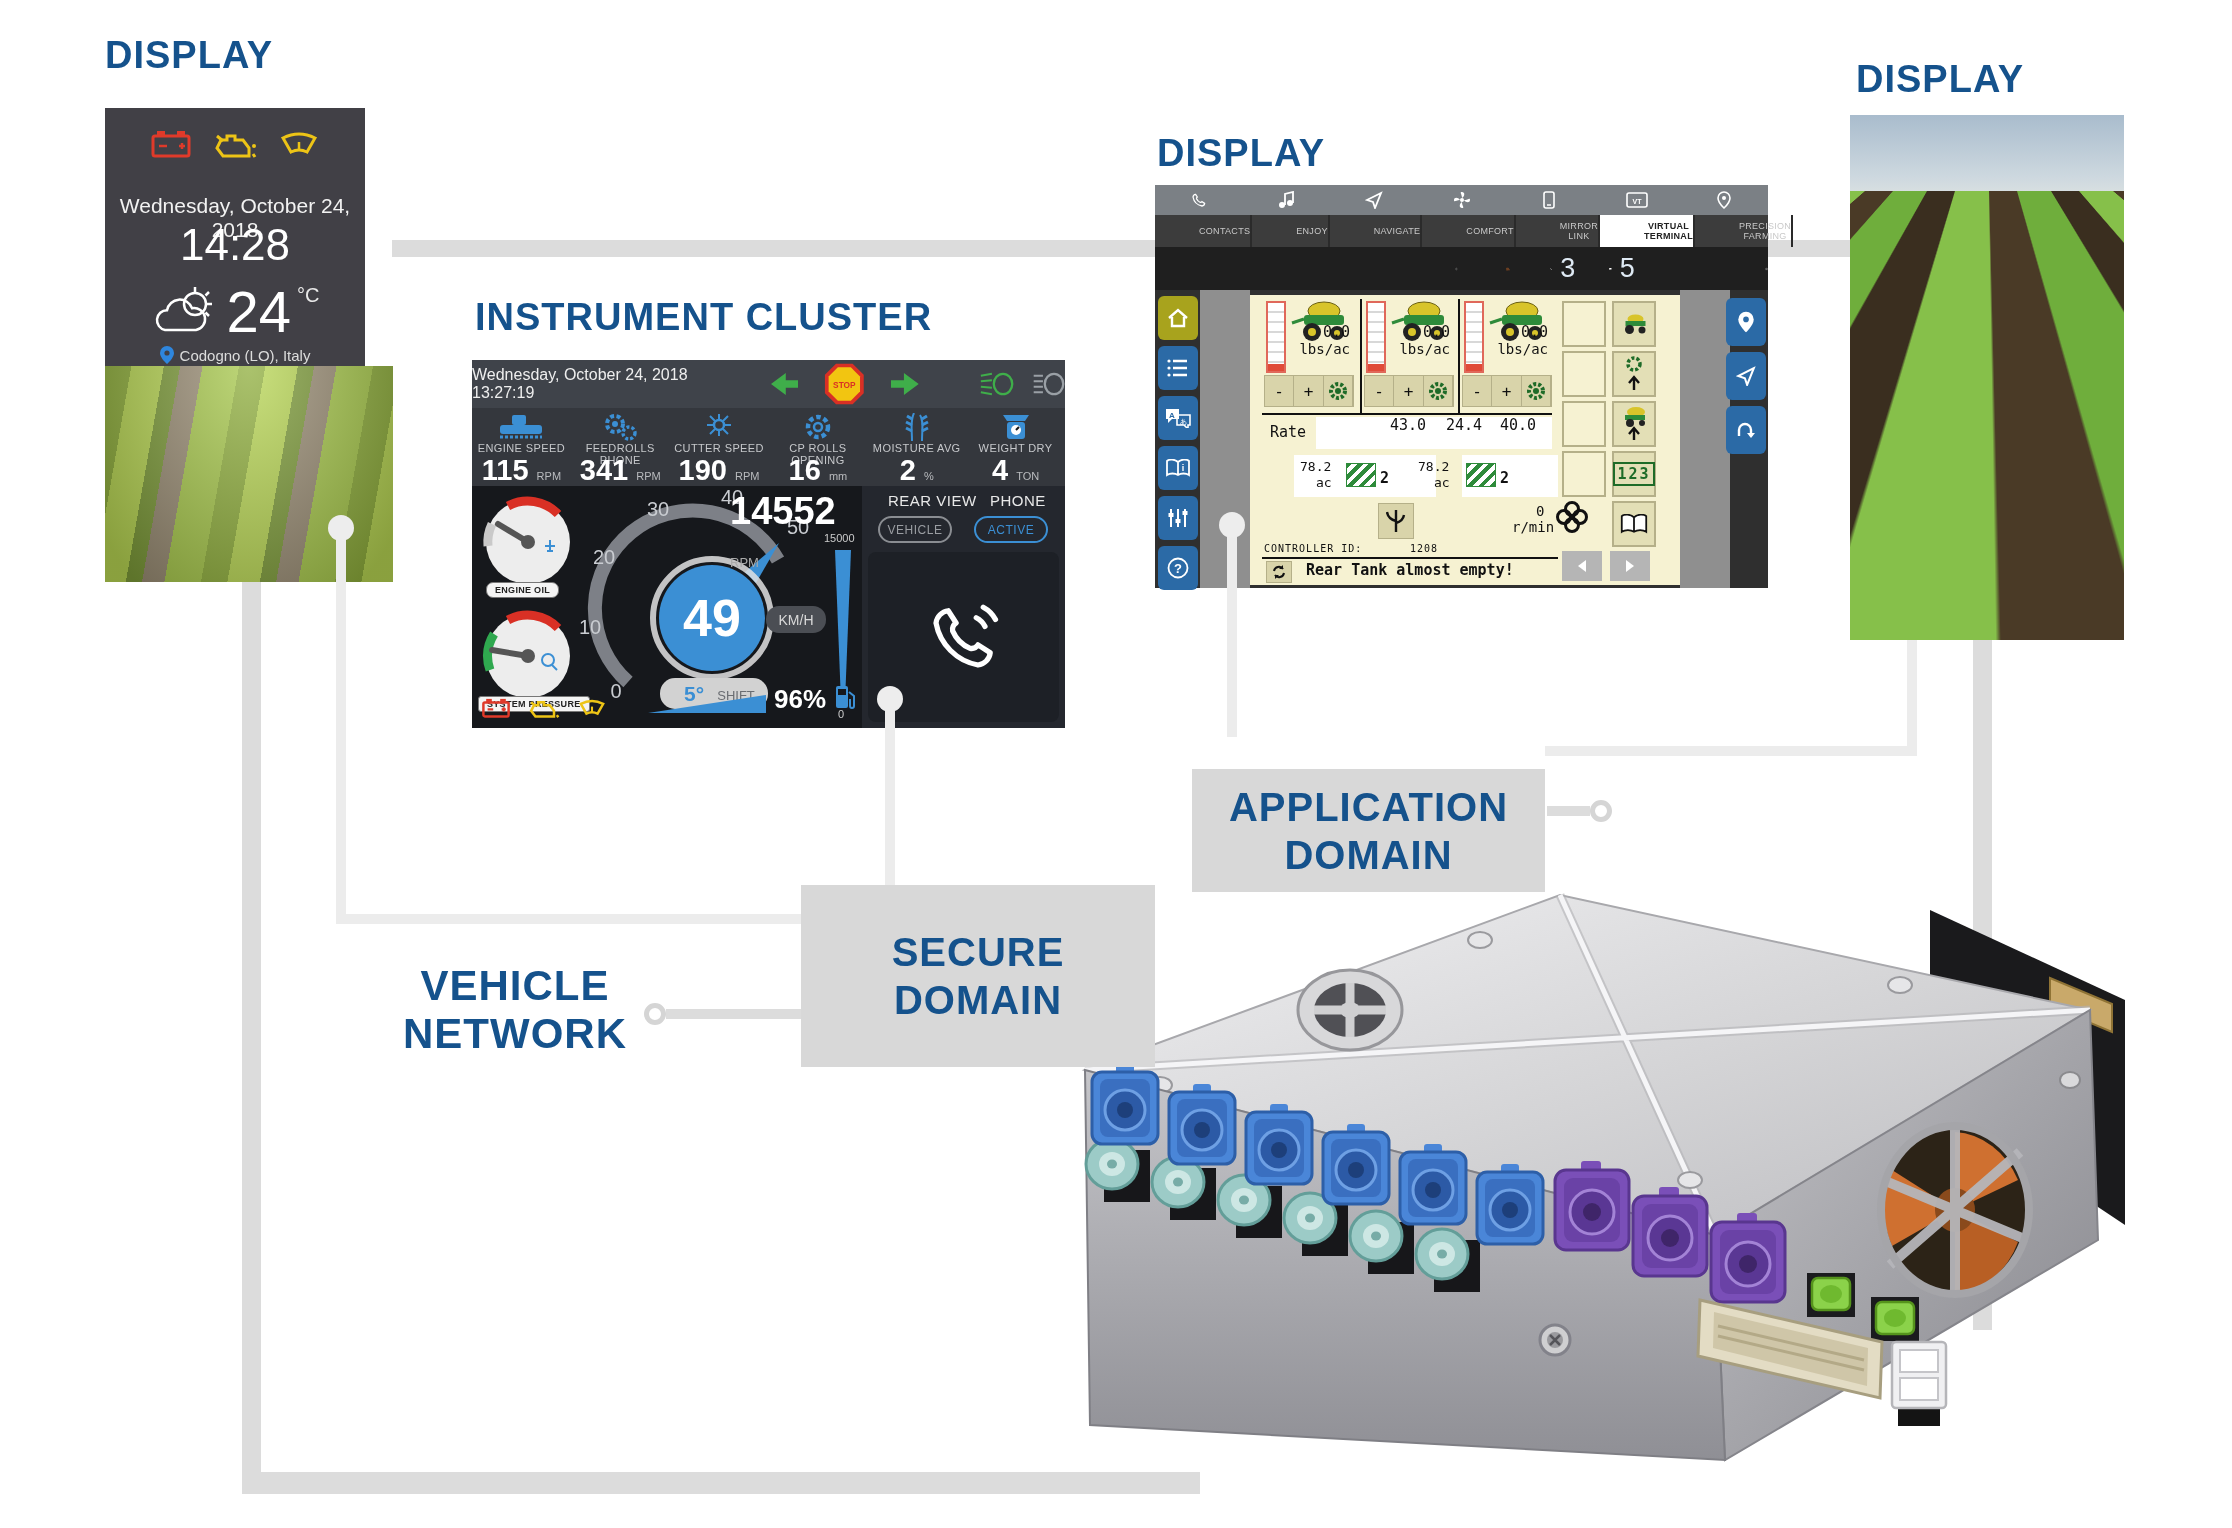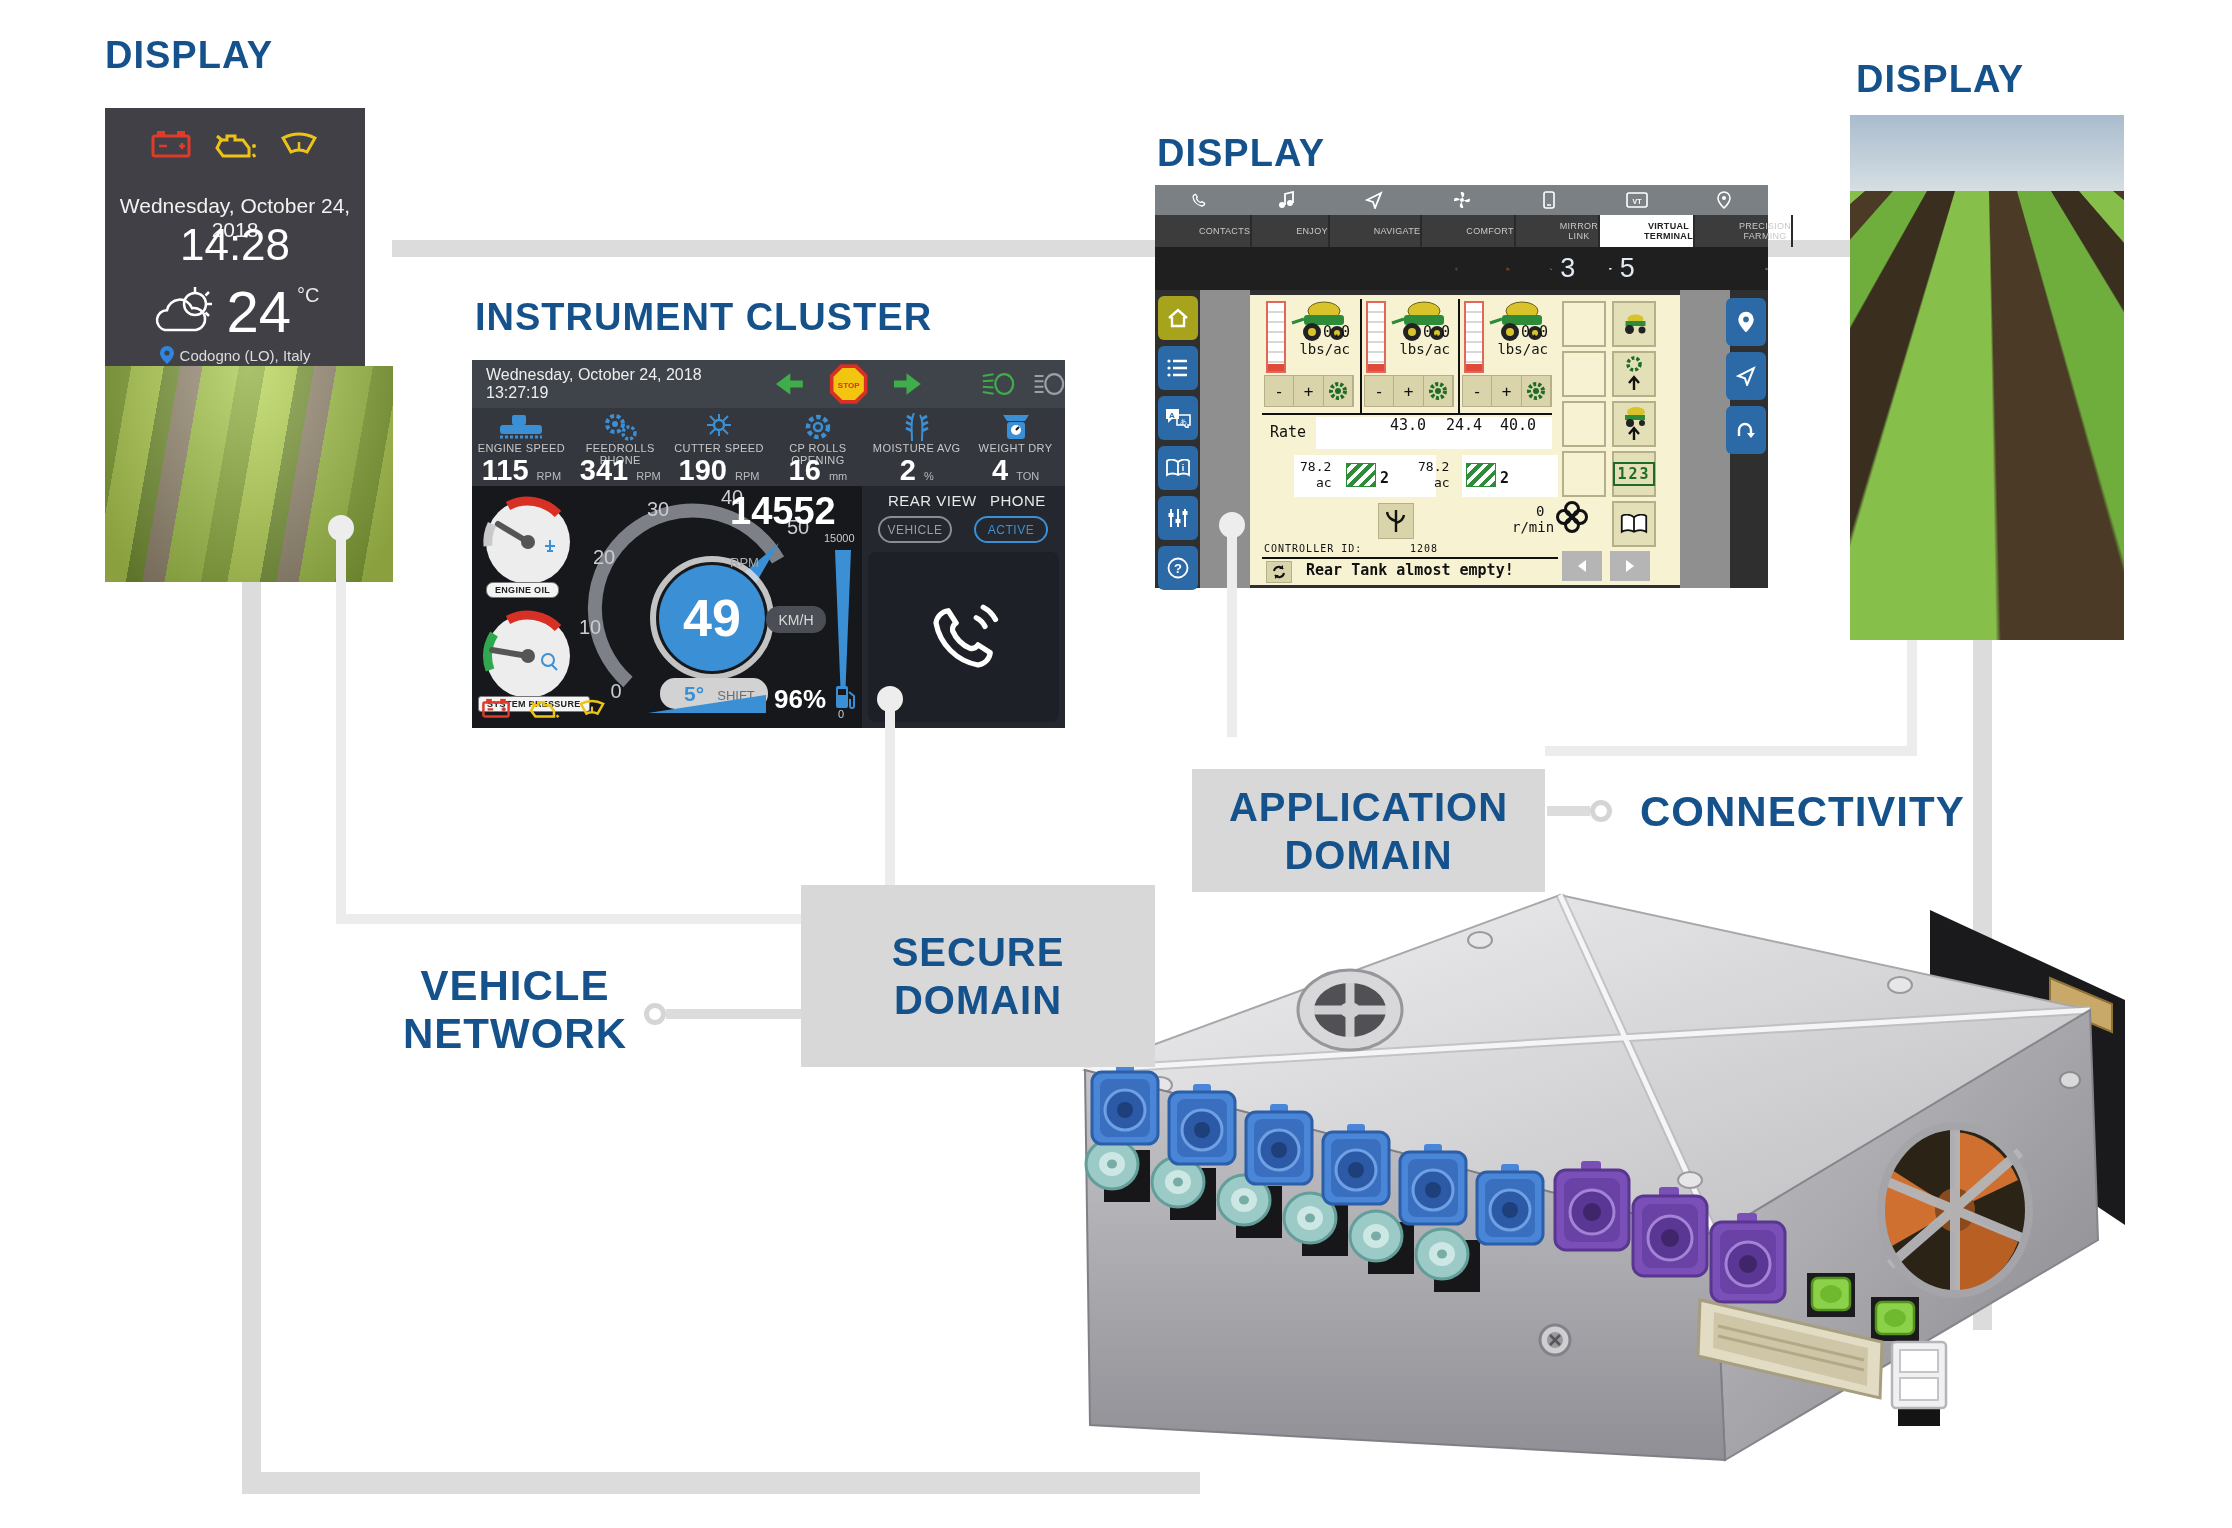--- a/index.html
+++ b/index.html
@@ -152,21 +152,21 @@
         </svg>
         <span>Codogno (LO), Italy</span>
       </div>
     </div>
     <div id="d1-photo"></div>
   </div>
 
   <div class="diagram-title" style="left:475px;top:296px;">INSTRUMENT CLUSTER</div>
   <div class="abs" id="ic">
     <div id="ic-datebar">
-      <span style="margin-left:14px;">Wednesday, October 24, 2018 13:27:19</span>
+      <span style="">Wednesday, October 24, 2018 13:27:19</span>
       <svg width="30" height="24" viewBox="0 0 30 24" style="margin-left:38px;">
         <path d="M30 8 h-14 v-8 l-16 12 16 12 v-8 h14 z" fill="#3fae4a"></path>
       </svg>
       <svg width="44" height="46" viewBox="0 0 44 46" style="margin-left:26px;">
         <polygon points="13,1 31,1 43,13 43,33 31,45 13,45 1,33 1,13" fill="#d93025"></polygon>
         <polygon points="15,5 29,5 39,15 39,31 29,41 15,41 5,31 5,15" fill="#f2c511"></polygon>
         <text x="22" y="27" text-anchor="middle" font-size="9" font-weight="bold" fill="#d93025">STOP</text>
       </svg>
       <svg width="30" height="24" viewBox="0 0 30 24" style="margin-left:26px;">
         <path d="M0 8 h14 v-8 l16 12 -16 12 v-8 h-14 z" fill="#3fae4a"></path>
@@ -853,21 +853,20 @@
 
   <div class="domain-box" style="left:1192px;top:769px;width:353px;height:123px;">
     <div><span>APPLICATION</span><br><span>DOMAIN</span></div>
   </div>
   <div class="domain-box" style="left:801px;top:885px;width:354px;height:182px;">
     <div><span>SECURE</span><br><span>DOMAIN</span></div>
   </div>
 
   <div class="wire" style="left:1547px;top:806px;width:43px;height:10px;"></div>
   <div class="ring" style="left:1590px;top:800px;"></div>
-  <div class="net-label" style="left:1640px;top:788px;">CONNECTIVITY</div>
 
   <div class="wire" style="left:666px;top:1009px;width:135px;height:10px;"></div>
   <div class="ring" style="left:644px;top:1003px;"></div>
   <div class="net-label" style="left:395px;top:962px;width:240px;">
     <span>VEHICLE</span><br><span>NETWORK</span>
   </div>
 
 </div>
 
 </body></html>

